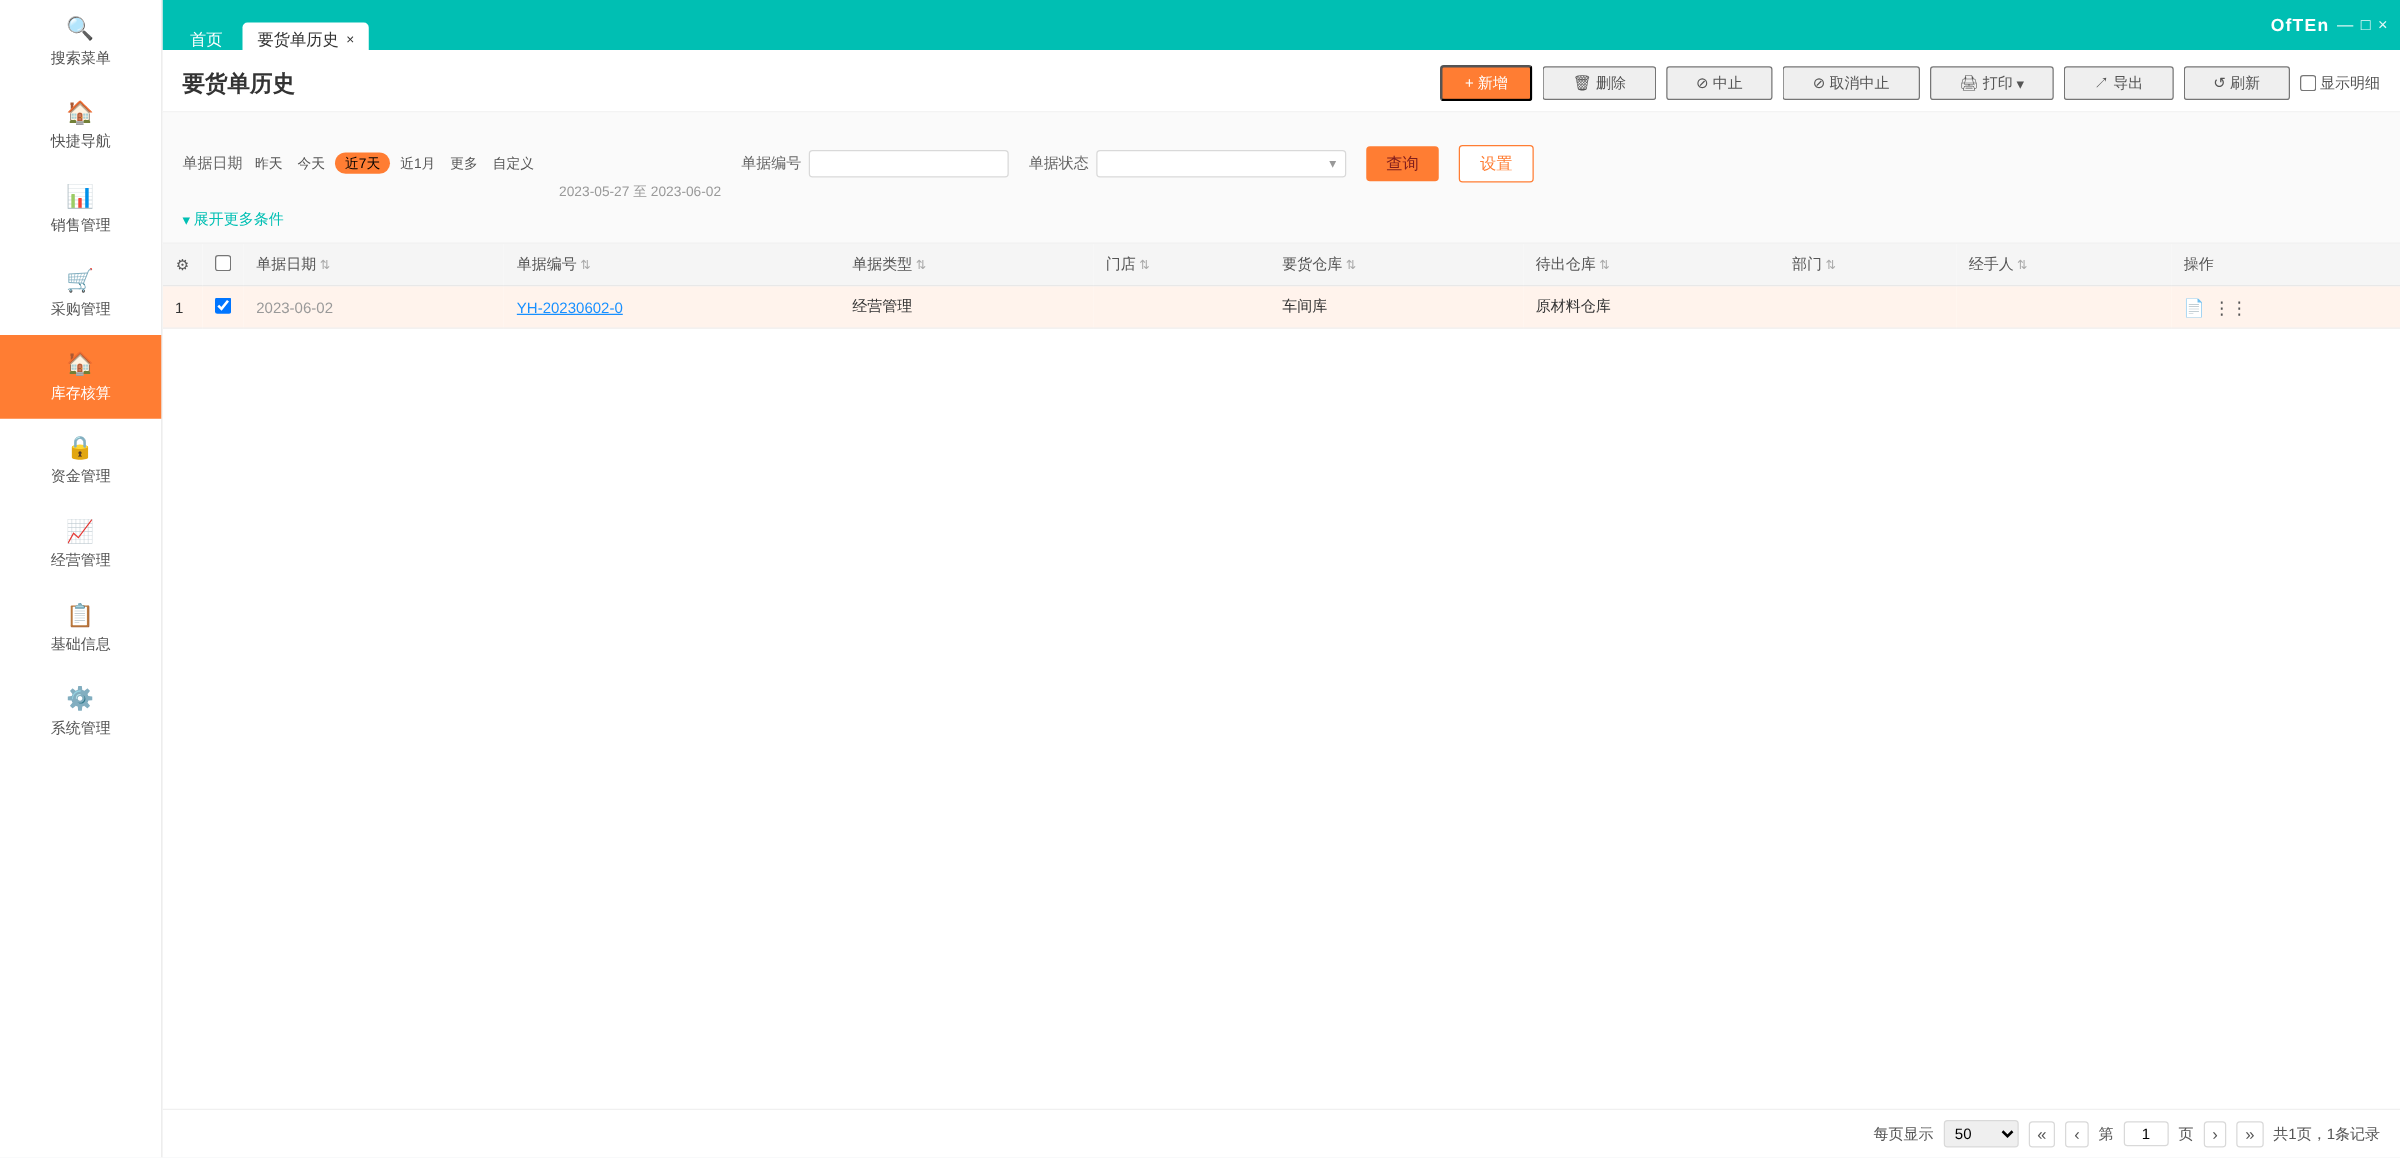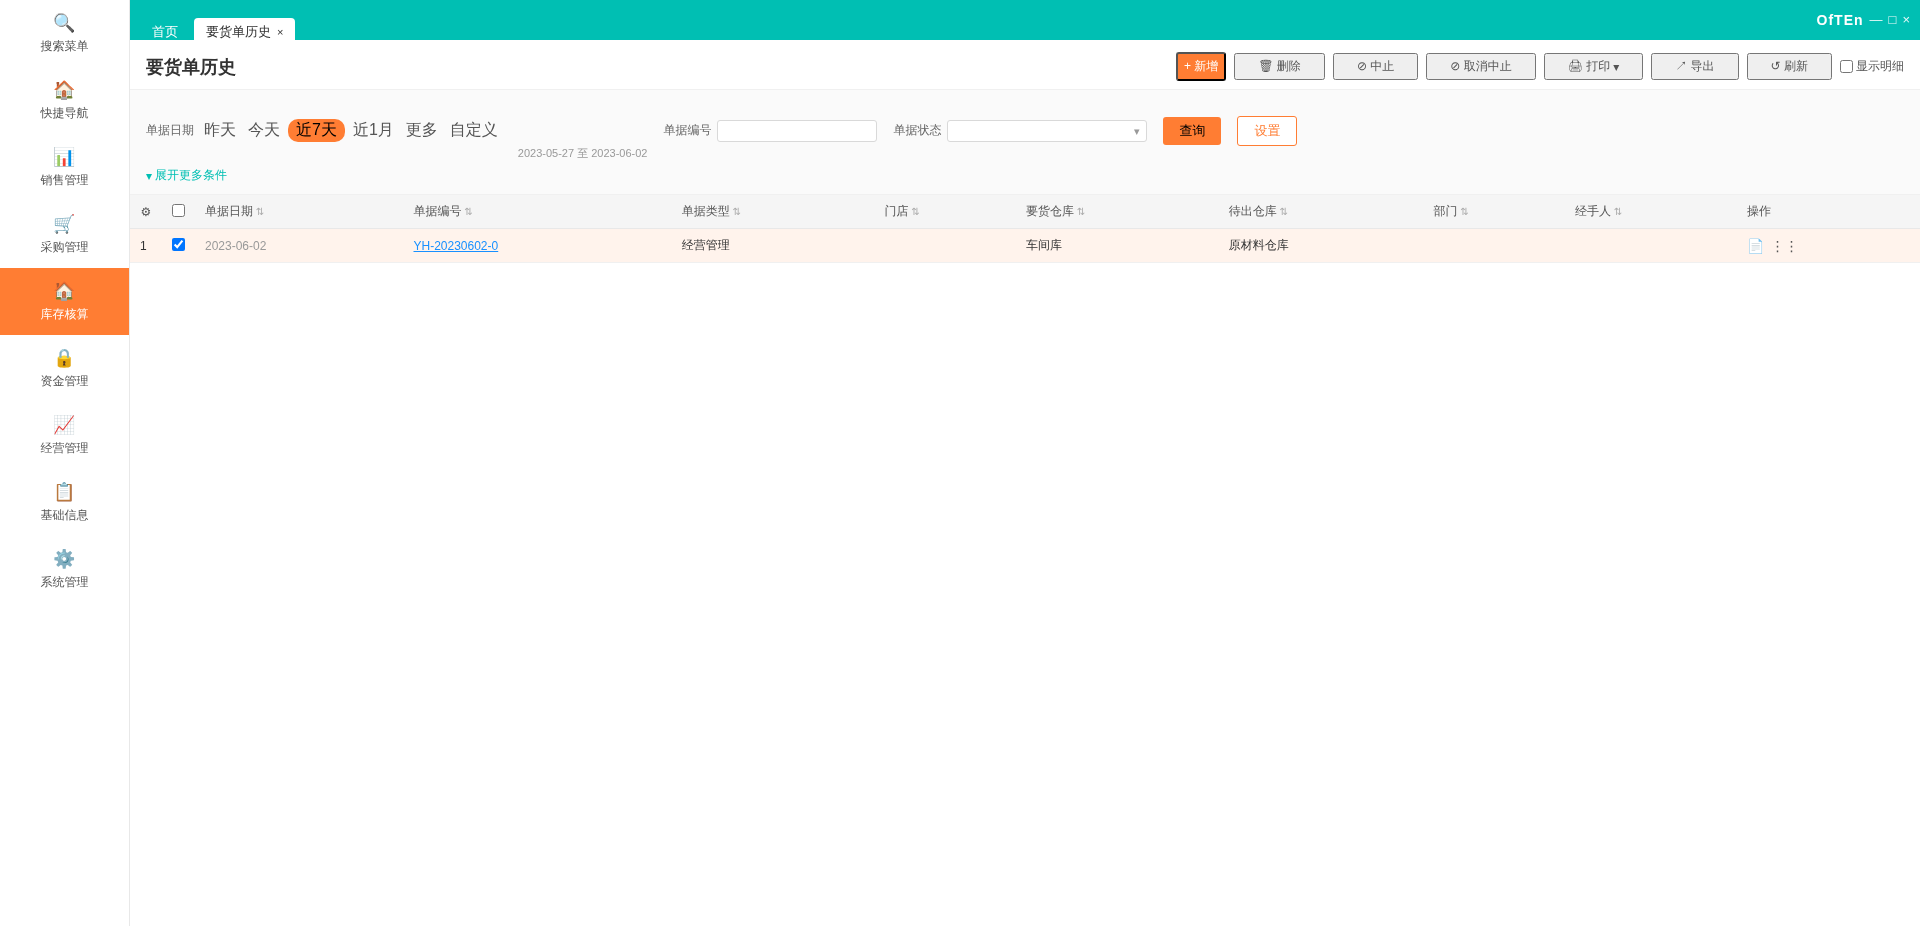--- a/index.html
+++ b/index.html
@@ -112,21 +112,21 @@
       gap: 3px;
       font-size: 12px;
       cursor: pointer;
       color: #555;
       padding: 3px 22px;
     }
     .toolbar-btn.new-btn {
       background: #ff7d33;
       color: #fff;
       border-radius: 3px;
-      padding: 4px 6px;
+      padding: 4px 18px;
     }
     .show-detail-cb { display: flex; align-items: center; gap: 3px; font-size: 12px; color: #555; }
 
     
     .filter-bar {
       padding: 10px 16px;
       background: #fafafa;
       border-bottom: 1px solid #f0f0f0;
       flex-shrink: 0;
     }
@@ -137,21 +137,21 @@
       flex-wrap: wrap;
     }
     .filter-group {
       display: flex;
       align-items: center;
       gap: 6px;
     }
     .filter-label { color: #666; font-size: 12px; white-space: nowrap; }
     .date-shortcuts { display: flex; align-items: center; gap: 4px; }
     .date-shortcut {
-      font-size: 16px;
+      font-size: 11px;
       cursor: pointer;
       color: #555;
       padding: 1px 4px;
     }
     .date-shortcut.active {
       background: #ff7d33;
       color: #000000;
       border-radius: 10px;
       padding: 1px 8px;
     }
@@ -411,21 +411,21 @@
 
         <div class="filter-group">
           <span class="filter-label">单据状态</span>
           <div class="select-wrapper">
             <select class="filter-select">
               <option value=""></option>
             </select>
           </div>
         </div>
 
-        <button style="background:#ff7d33;color:#000000;border:none;border-radius:3px;padding:5px 16px;cursor:pointer;font-size:13px;">查询</button>
+        <button style="background:#ff7d33;color:#7f1d1d;border:none;border-radius:3px;padding:5px 16px;cursor:pointer;font-size:13px;">查询</button>
         <button style="border:1px solid #ff7d33;color:#ff7d33;background:#fff;border-radius:3px;padding:5px 16px;cursor:pointer;font-size:13px;">设置</button>
       </div>
 
       <div class="expand-more">
         <span>▾</span>
         <span>展开更多条件</span>
       </div>
     </div>
 
     <div class="table-wrapper">
@@ -465,14 +465,30 @@
           <span class="action-icon">📄</span>
           <span class="action-icon">⋮⋮</span>
         </div>
       </td>
     </tr>
           </tbody>
       </table>
     </div>
 
 
+    <div class="pagination">
+      <span>每页显示</span>
+      <select class="page-size-select">
+        <option value="50">50</option>
+        <option value="100">100</option>
+        <option value="200">200</option>
+      </select>
+      <button class="page-btn">«</button>
+      <button class="page-btn">‹</button>
+      <span>第</span>
+      <input class="page-input" type="text" value="1" style="">
+      <span>页</span>
+      <button class="page-btn">›</button>
+      <button class="page-btn">»</button>
+      <span>共1页，1条记录</span>
+    </div>
   </div>
 </div>
 
 </body></html>

